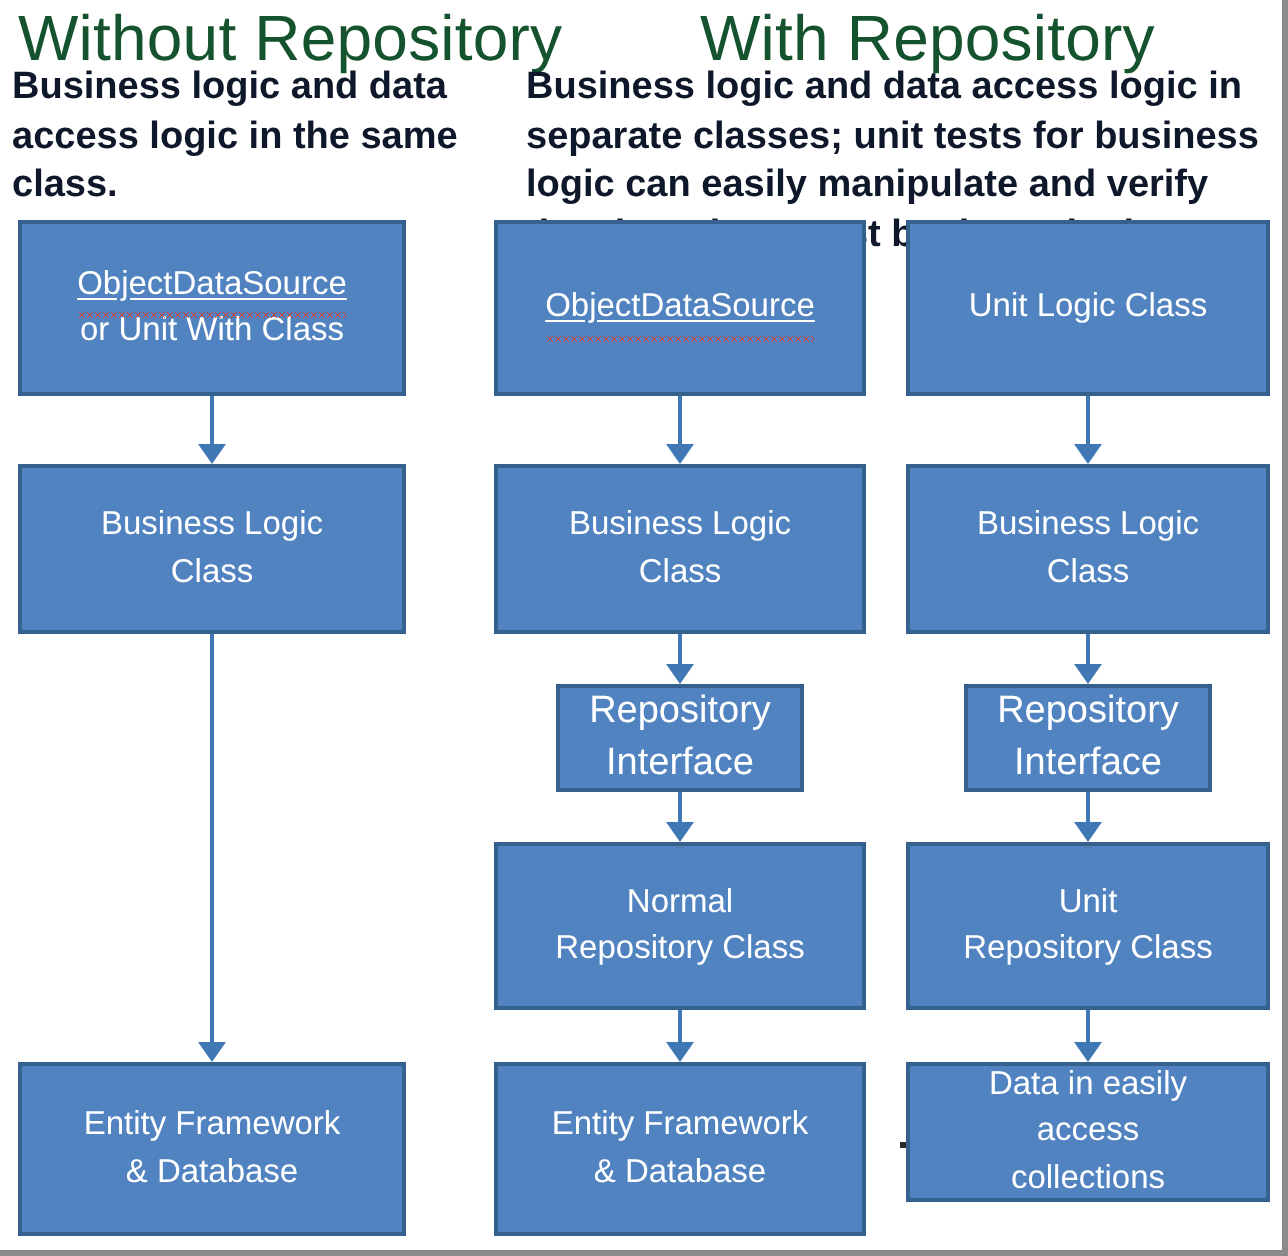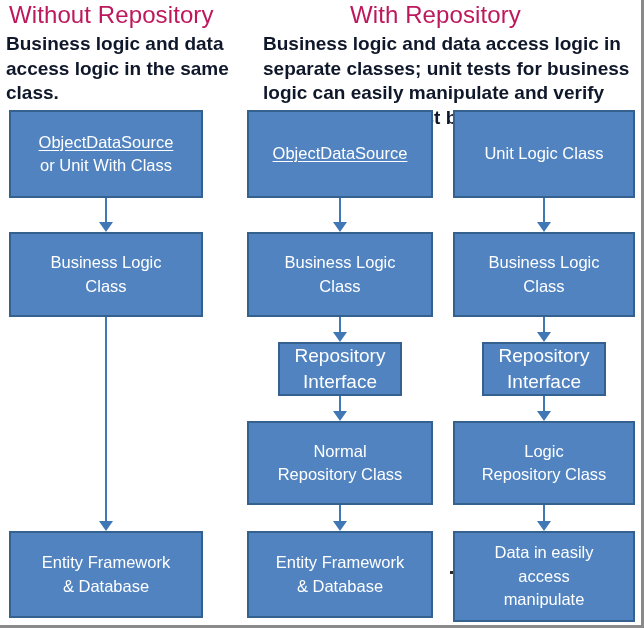--- a/index.html
+++ b/index.html
@@ -18,23 +18,23 @@
     background: #ffffff;
     box-sizing: border-box;
     border-right: 3px solid #8a8a8a;
     border-bottom: 3px solid #8a8a8a;
     overflow: hidden;
   }
 
   
   .col-title {
     position: absolute;
-    font-size: 24px;
+    font-size: 32px;
     font-weight: 400;
-    color: #be185d;
+    color: #14532d;
     letter-spacing: 0.1px;
     line-height: 1.08;
     white-space: nowrap;
   }
   .col-sub {
     position: absolute;
     font-size: 19px;
     font-weight: 700;
     color: #0f172a;
     line-height: 1.30;
@@ -246,33 +246,33 @@
     </span>
   </div>
 
   <div class="arrow" style="left:536px; top:396px; height:25px;">
     <span class="shaft" style="height:15px;"></span>
       <span class="head"></span>
   </div>
 
   <div class="box" style="left:453px; top:421px; width:182px; height:84px;">
     <span class="label">
-      <span>Logic</span><br>
+      <span>Unit</span><br>
       <span>Repository Class</span>
     </span>
   </div>
 
   <div class="arrow" style="left:536px; top:505px; height:26px;">
     <span class="shaft" style="height:16px;"></span>
       <span class="head"></span>
   </div>
 
-  <div class="box" style="left:453px; top:531px; width:182px; height:91px;">
+  <div class="box" style="left:453px; top:531px; width:182px; height:70px;">
     <span class="label">
       <span>Data in easily</span><br>
       <span>access</span><br>
-      <span>manipulate</span>
+      <span>collections</span>
     </span>
   </div>
 
   <div class="speck" style="left:450px; top:571px;"></div>
 
 </div>
 
 </body></html>

